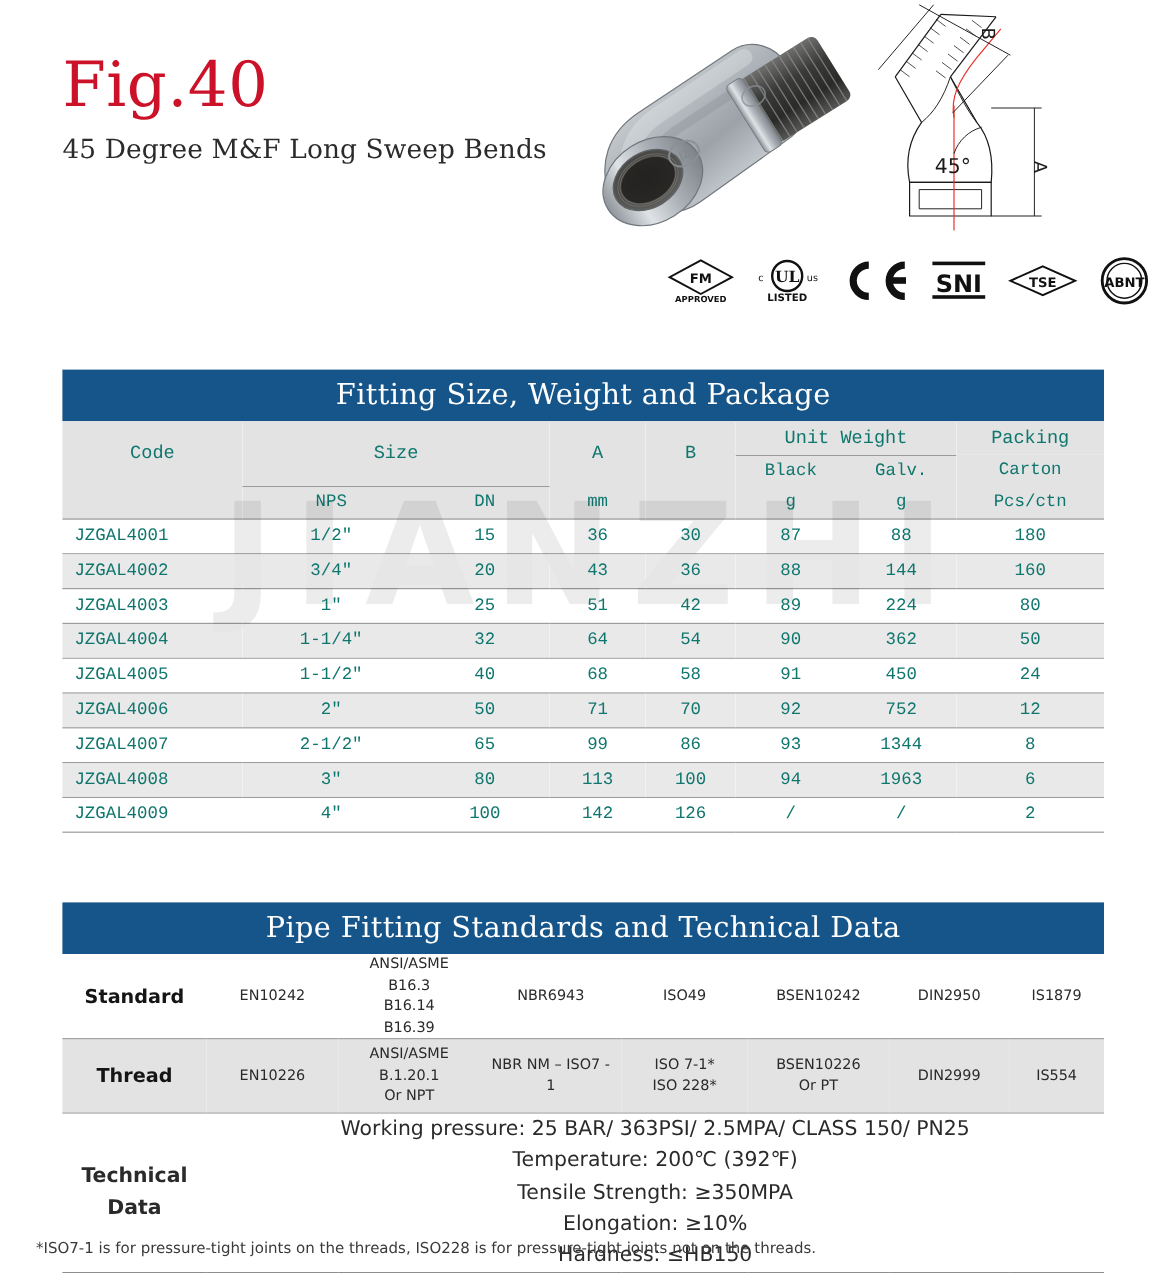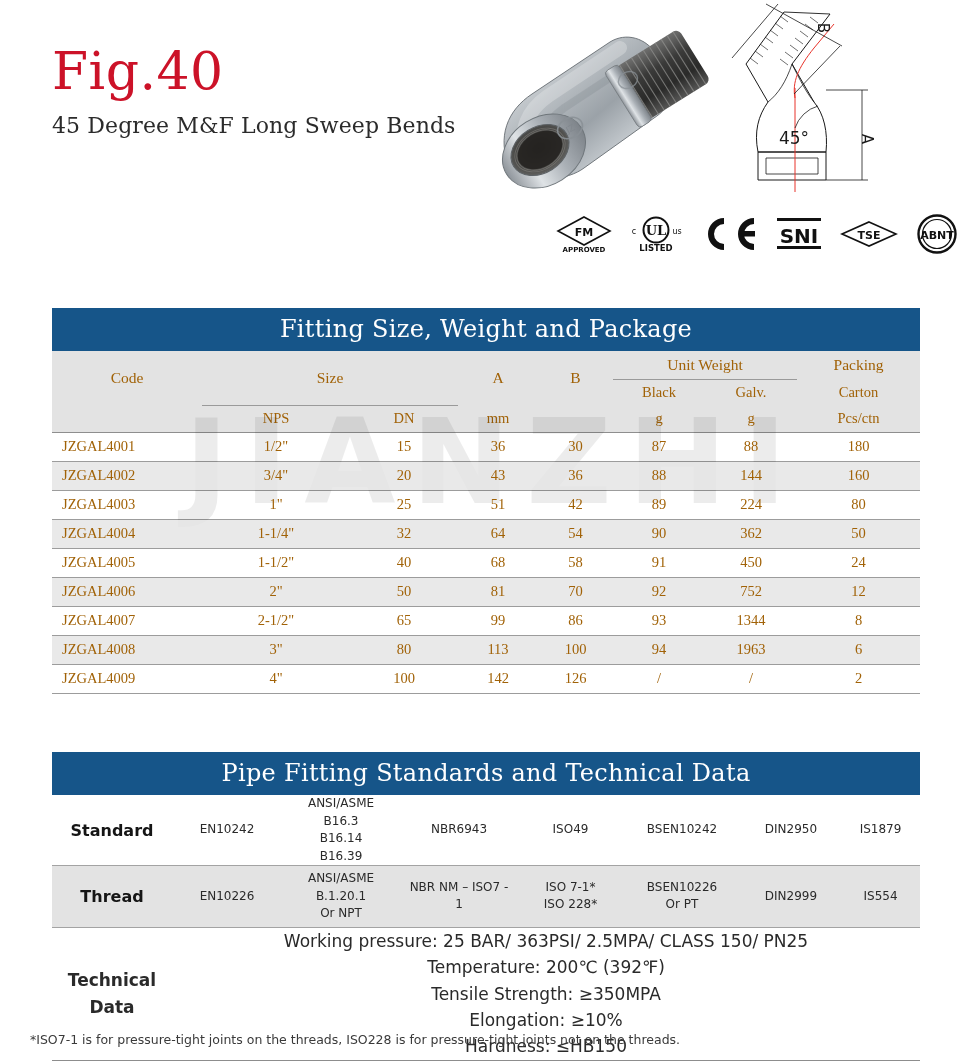--- a/index.html
+++ b/index.html
@@ -84,23 +84,23 @@
     font-family: "DejaVu Serif", serif;
     font-size: 24px;
     letter-spacing: 0.3px;
     padding: 8px 0 9px;
     line-height: 1.1;
   }
 
   table.data {
     width: 100%;
     border-collapse: collapse;
-    font-family: Liberation Serif, serif;
+    font-family: Liberation Mono, monospace;
     font-size: 14.5px;
-    color: #a16207;
+    color: #0f766e;
   }
   table.data td, table.data th { padding: 0; font-weight: normal; }
 
   
   .hdr-zone { background: #e3e3e3; position: relative; }
   .hdr-zone td { text-align: center; vertical-align: middle; }
   .hdr-main { font-size: 15.5px; }
   .row-h1 td { height: 28px; }
   .row-h2 td { height: 26px; }
   .row-h3 td { height: 27px; }
@@ -476,21 +476,21 @@
             <td>68</td>
             <td>58</td>
             <td>91</td>
             <td>450</td>
             <td>24</td>
           </tr>
           <tr class="alt">
             <td>JZGAL4006</td>
             <td>2"</td>
             <td>50</td>
-            <td>81</td>
+            <td>71</td>
             <td>70</td>
             <td>92</td>
             <td>752</td>
             <td>12</td>
           </tr>
           <tr>
             <td>JZGAL4007</td>
             <td>2-1/2"</td>
             <td>65</td>
             <td>99</td>

